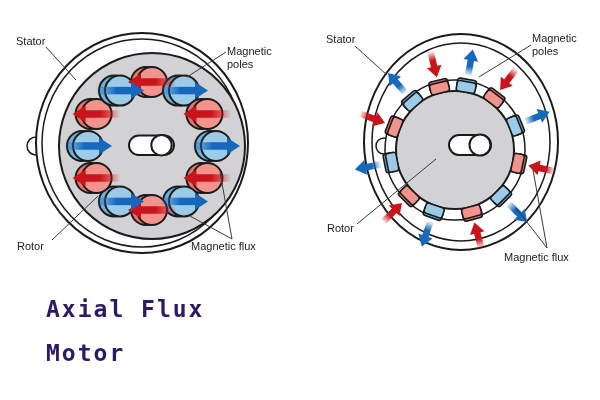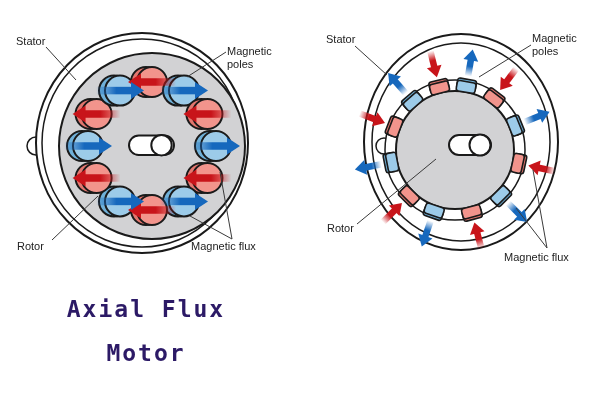--- a/index.html
+++ b/index.html
@@ -23,21 +23,21 @@
   .pole-blue-front{fill:var(--pole-blue-fill);stroke:var(--outline);stroke-width:2;}
   .pole-blue-back{fill:var(--pole-blue-dark);stroke:var(--outline);stroke-width:2;}
   .pole-sm{stroke-width:1.6;}
   .head-red{fill:var(--arrow-red);}
   .head-blue{fill:var(--arrow-blue);}
   .stop-red{stop-color:var(--arrow-red);}
   .stop-blue{stop-color:var(--arrow-blue);}
   .lbl{position:absolute;font-size:11px;line-height:1.15;color:var(--label-text);}
   .wrap60{width:62px;}
   .nowrap{white-space:nowrap;text-align:center;}
-  .caption{position:absolute;width:200px;text-align:center;
+  .caption{position:absolute;width:200px;text-align:left;
            font-family:"DejaVu Sans Mono","Liberation Mono",monospace;
            font-weight:bold;font-size:23px;letter-spacing:2px;line-height:1.9;
            color:var(--title-color);}
 </style>
 </head>
 <body>
 
 <div class="stage">
   <svg width="600" height="400" viewBox="0 0 600 400">
     <defs>

